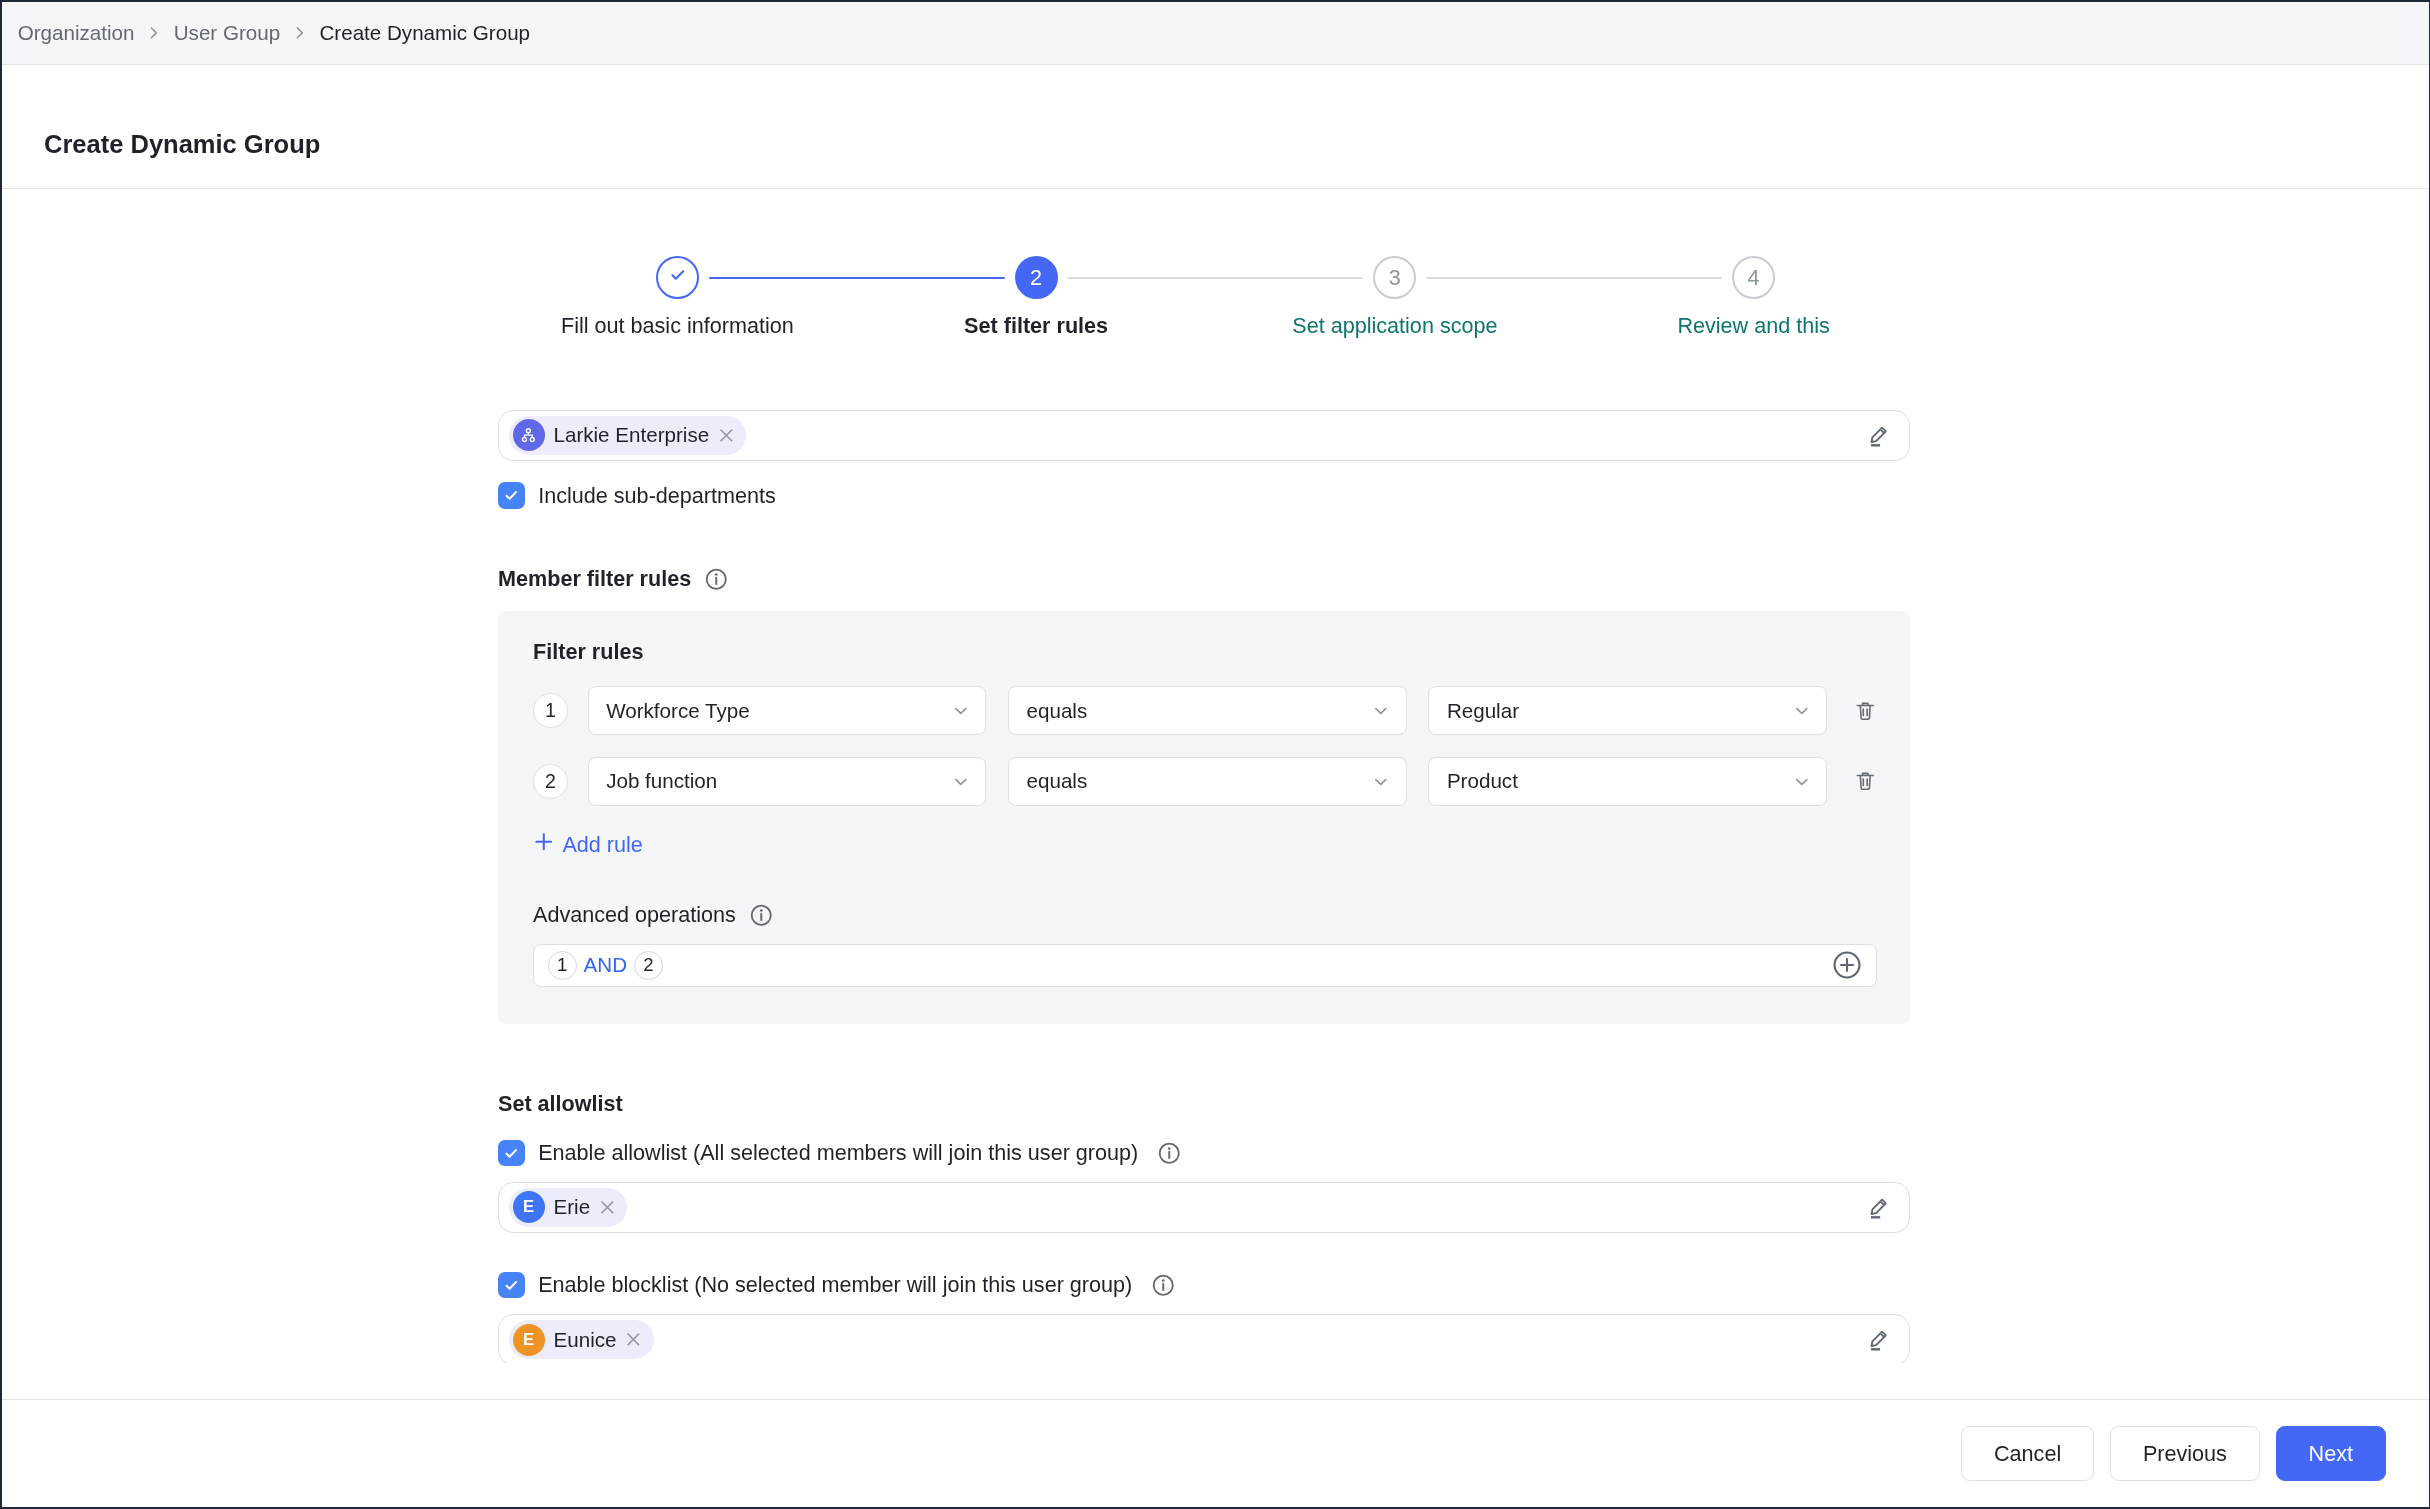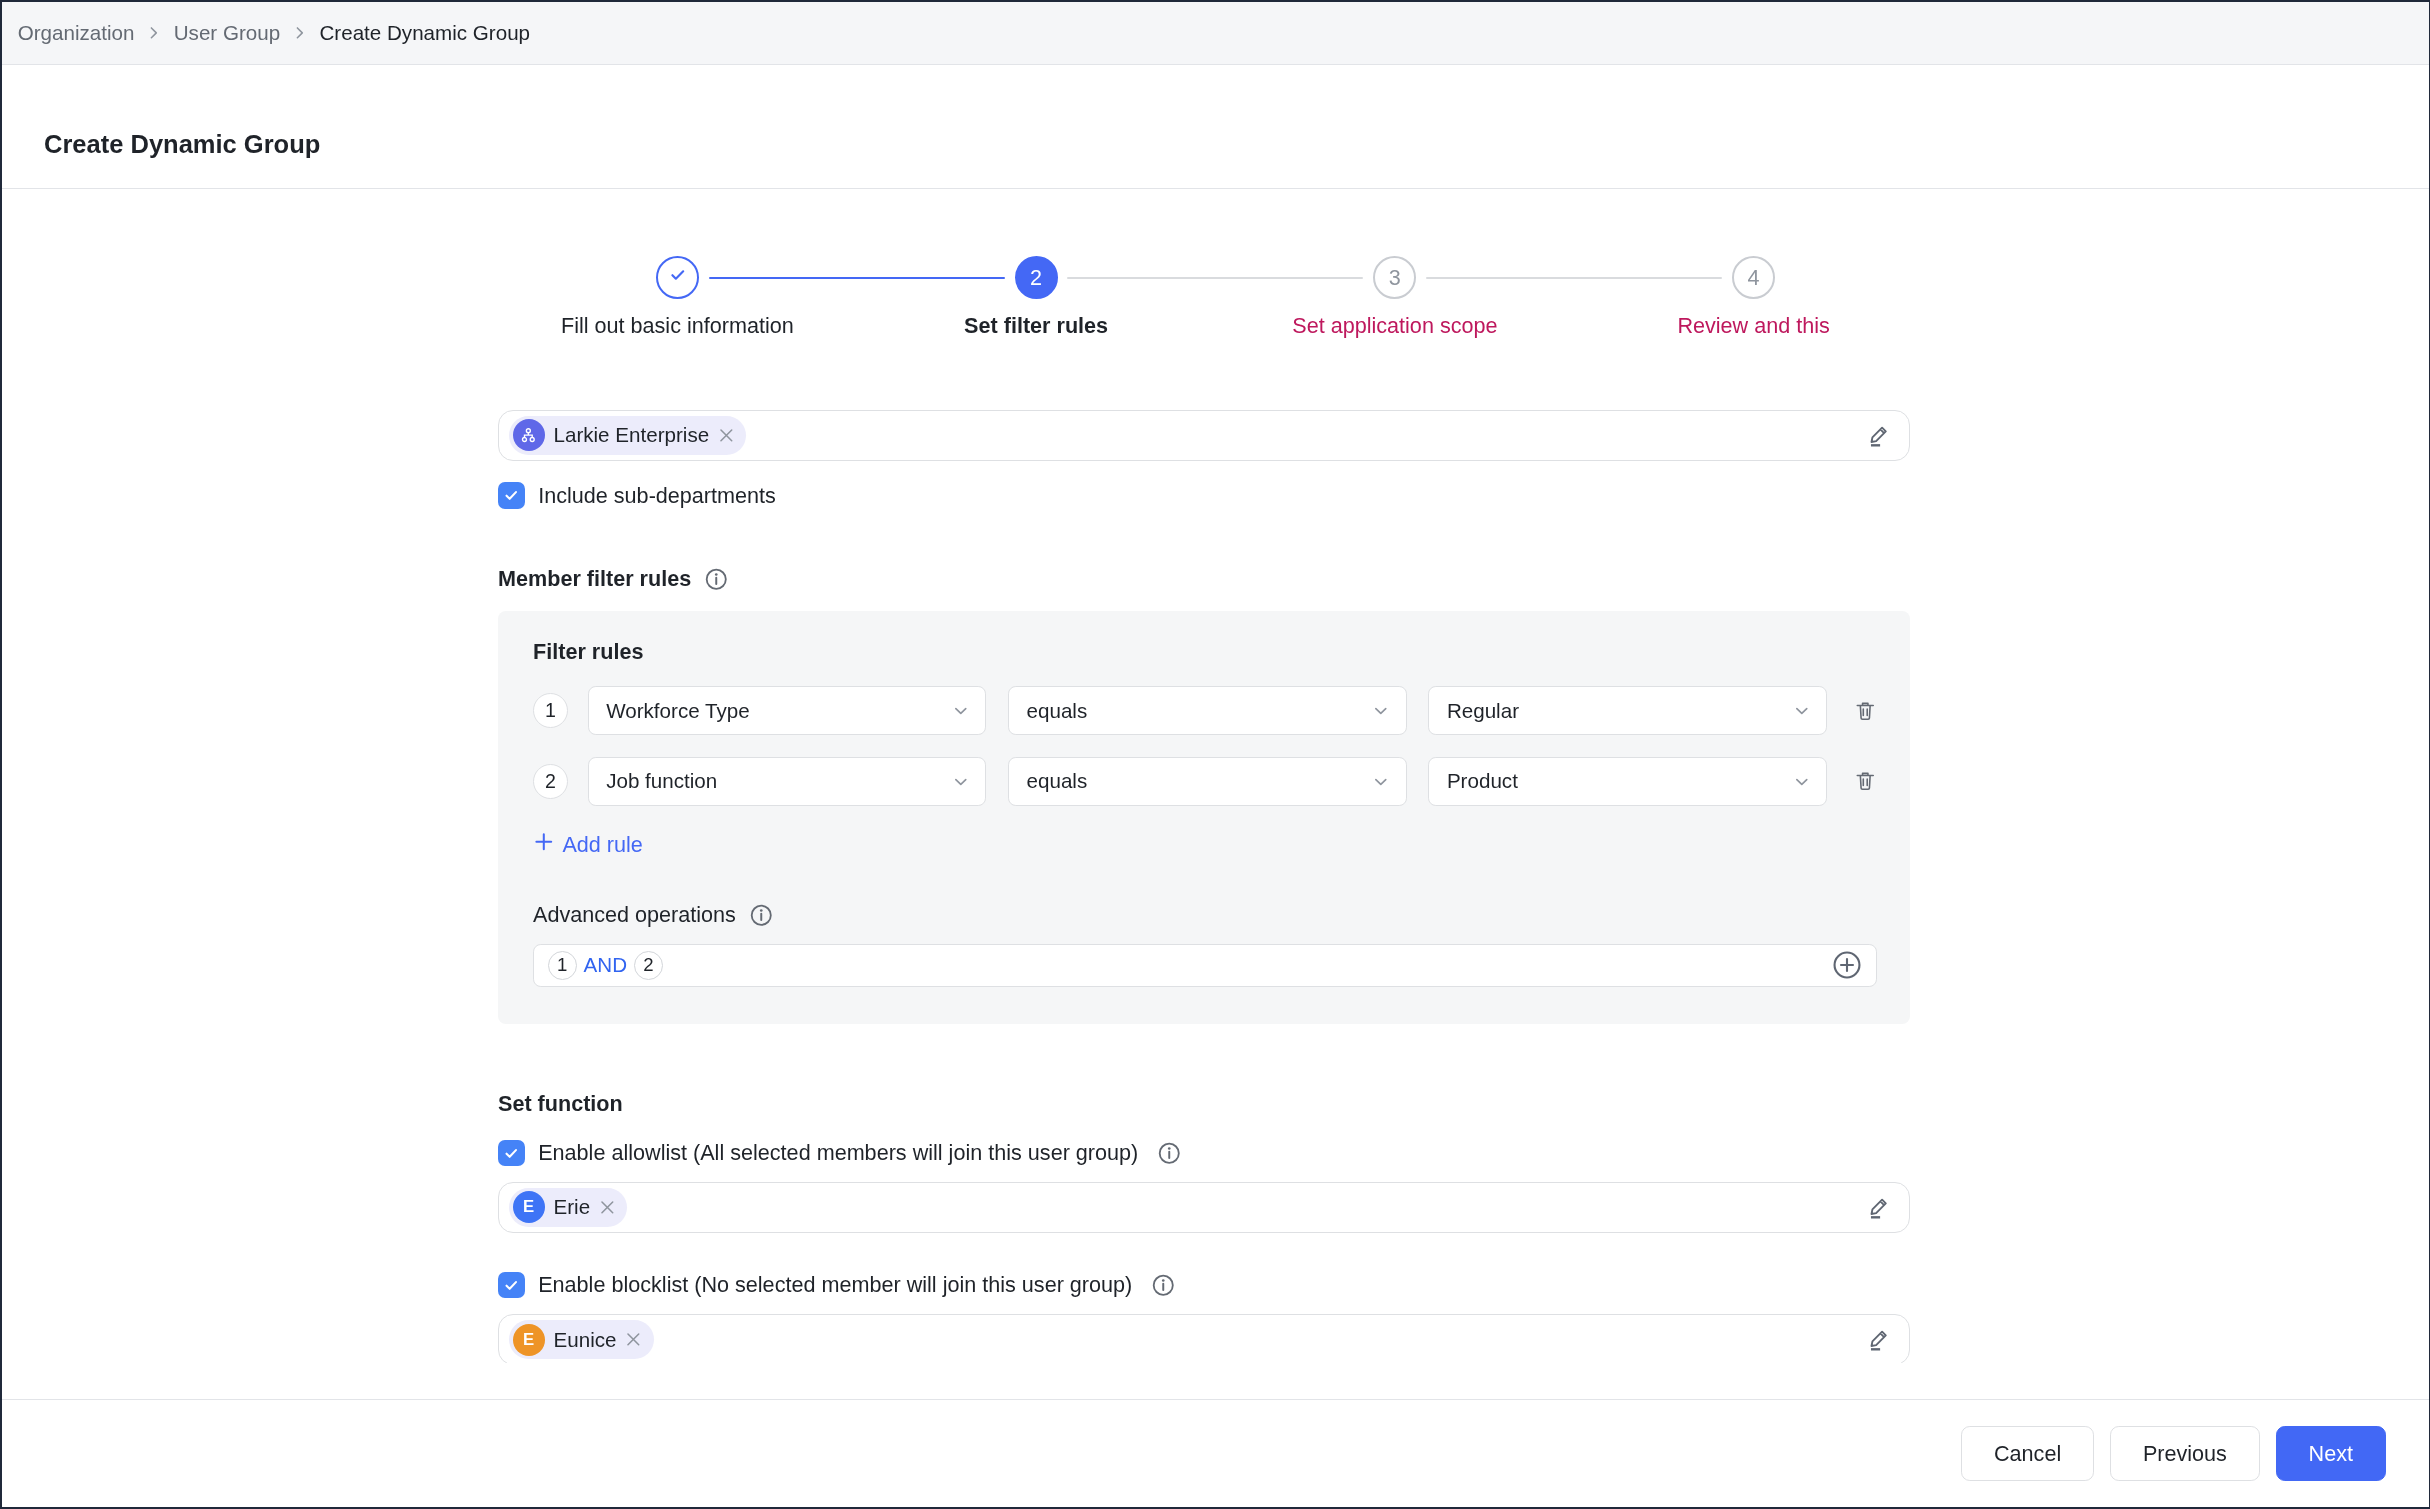--- a/index.html
+++ b/index.html
@@ -20,21 +20,21 @@
   .page-title{font-size:25.5px;font-weight:700;}
   
   .main{flex:1 1 auto;overflow:hidden;padding-top:31px;}
   
   .stepper{margin-left:496px;width:1435px;position:relative;display:flex;}
   .step{width:359px;display:flex;flex-direction:column;align-items:center;}
   .step-circle{width:43px;height:43px;border-radius:50%;display:flex;align-items:center;justify-content:center;
     font-size:21.6px;background:#fff;border:2px solid #c9ccd1;color:#8f959e;z-index:2;}
   .step.done .step-circle{border-color:#4468f5;}
   .step.active .step-circle{background:#4468f5;border-color:#4468f5;color:#fff;}
-  .step-label{margin-top:13.7px;font-size:21.6px;color:#be185d;white-space:nowrap;}
+  .step-label{margin-top:13.7px;font-size:21.6px;color:#0f766e;white-space:nowrap;}
   .step.done .step-label{color:#1f2329;}
   .step.active .step-label{color:#1f2329;font-weight:700;}
   .step-line{position:absolute;top:20.6px;height:2.9px;width:296px;border-radius:2px;background:#d9dbde;z-index:1;}
   .step-line.done{background:#4468f5;}
   .sl1{left:211px;} .sl2{left:569px;} .sl3{left:928px;}
   
   .form{margin-left:496px;width:1412px;margin-top:71px;}
   .label-row{display:flex;align-items:center;gap:7.8px;font-size:21.6px;font-weight:700;}
   .label-row .lbl{font-weight:700;}
   .req{color:#f54a45;font-size:21.6px;margin-left:2px;}
@@ -279,21 +279,21 @@
           <span class="and-num">2</span>
           <span class="and-plus">
             <svg width="30" height="30" viewBox="0 0 20 20">
                 <circle cx="10" cy="10" r="8.3" fill="none" stroke="currentColor" stroke-width="1.4"></circle>
                 <path d="M10 6v8M6 10h8" stroke="currentColor" stroke-width="1.4" stroke-linecap="round"></path>
               </svg>
           </span>
         </div>
       </div>
 
-      <div class="section-heading">Set function</div>
+      <div class="section-heading">Set allowlist</div>
 
       <div class="check-row gap-top">
         <span class="checkbox">
           <svg width="16.7" height="16.7" viewBox="0 0 16 16">
               <path d="M3.4 8.3l3 3 6-6.4" fill="none" stroke="#fff" stroke-width="2" stroke-linecap="round" stroke-linejoin="round"></path>
             </svg>
         </span>
         <span>Enable allowlist (All selected members will join this user group)</span>
         <span class="info-ic">
           <svg width="22.5" height="22.5" viewBox="0 0 16 16">

